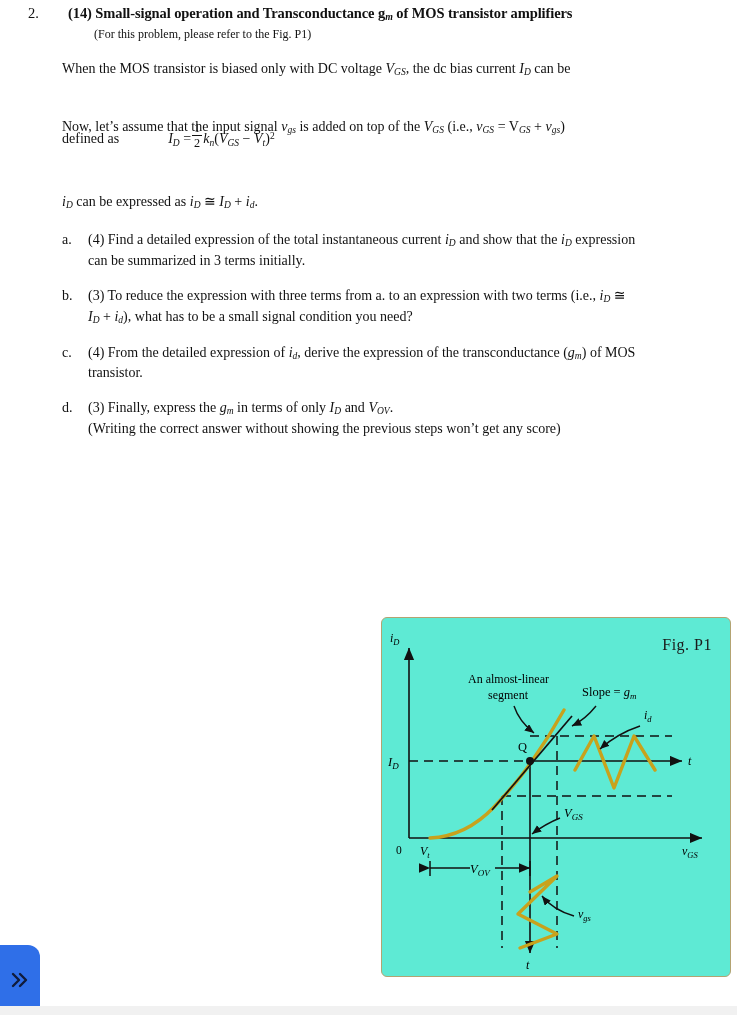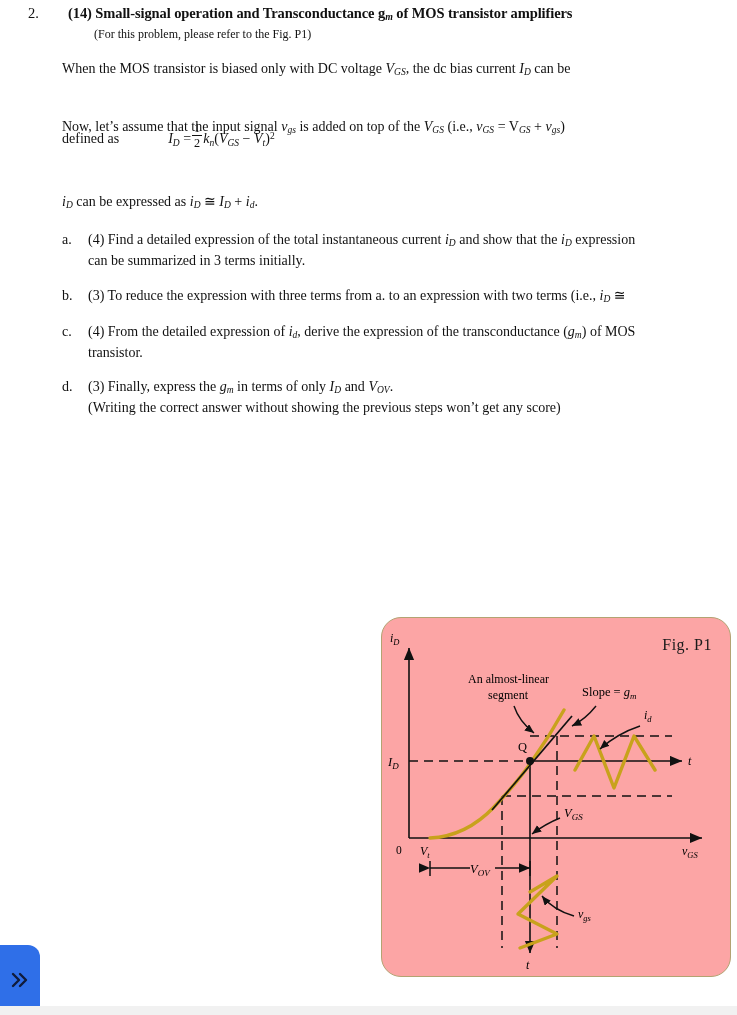--- a/index.html
+++ b/index.html
@@ -132,22 +132,22 @@
   sup { font-size: 0.68em; vertical-align: 0.5em; }
 
   
   .figure-box {
     position: absolute;
     left: 381px;
     top: 617px;
     width: 350px;
     height: 360px;
     border: 1.6px solid #b3a372;
-    border-radius: 20px;
-    background: #fca5a5;
+    border-radius: 6px;
+    background: #5eead4;
     box-sizing: border-box;
   }
   .figure-box svg { display: block; }
 
   .fig-caption {
     position: absolute;
     right: 18px;
     top: 18px;
     font-size: 16px;
     font-family: "Liberation Serif", serif;
@@ -218,20 +218,21 @@
 
       <div class="item">
         <span class="marker">a.</span>
         <span>(4)</span><span> Find a detailed expression of the total instantaneous current </span><i class="v">i</i><sub>D</sub><span> and show that the </span><i class="v">i</i><sub>D</sub><span> expression</span>
         <span class="sub-line">can be summarized in 3 terms initially.</span>
       </div>
 
       <div class="item">
         <span class="marker">b.</span>
         <span>(3)</span><span> To reduce the expression with three terms from a. to an expression with two terms (i.e., </span><i class="v">i</i><sub>D</sub><span> ≅</span>
+        <span class="sub-line"><i class="v">I</i><sub>D</sub><span> + </span><i class="v">i</i><sub>d</sub><span>), what has to be a small signal condition you need?</span></span>
       </div>
 
       <div class="item">
         <span class="marker">c.</span>
         <span>(4)</span><span> From the detailed expression of </span><i class="v">i</i><sub>d</sub><span>, derive the expression of the transconductance (</span><i class="v">g</i><sub>m</sub><span>) of MOS</span>
         <span class="sub-line">transistor.</span>
       </div>
 
       <div class="item">
         <span class="marker">d.</span>

